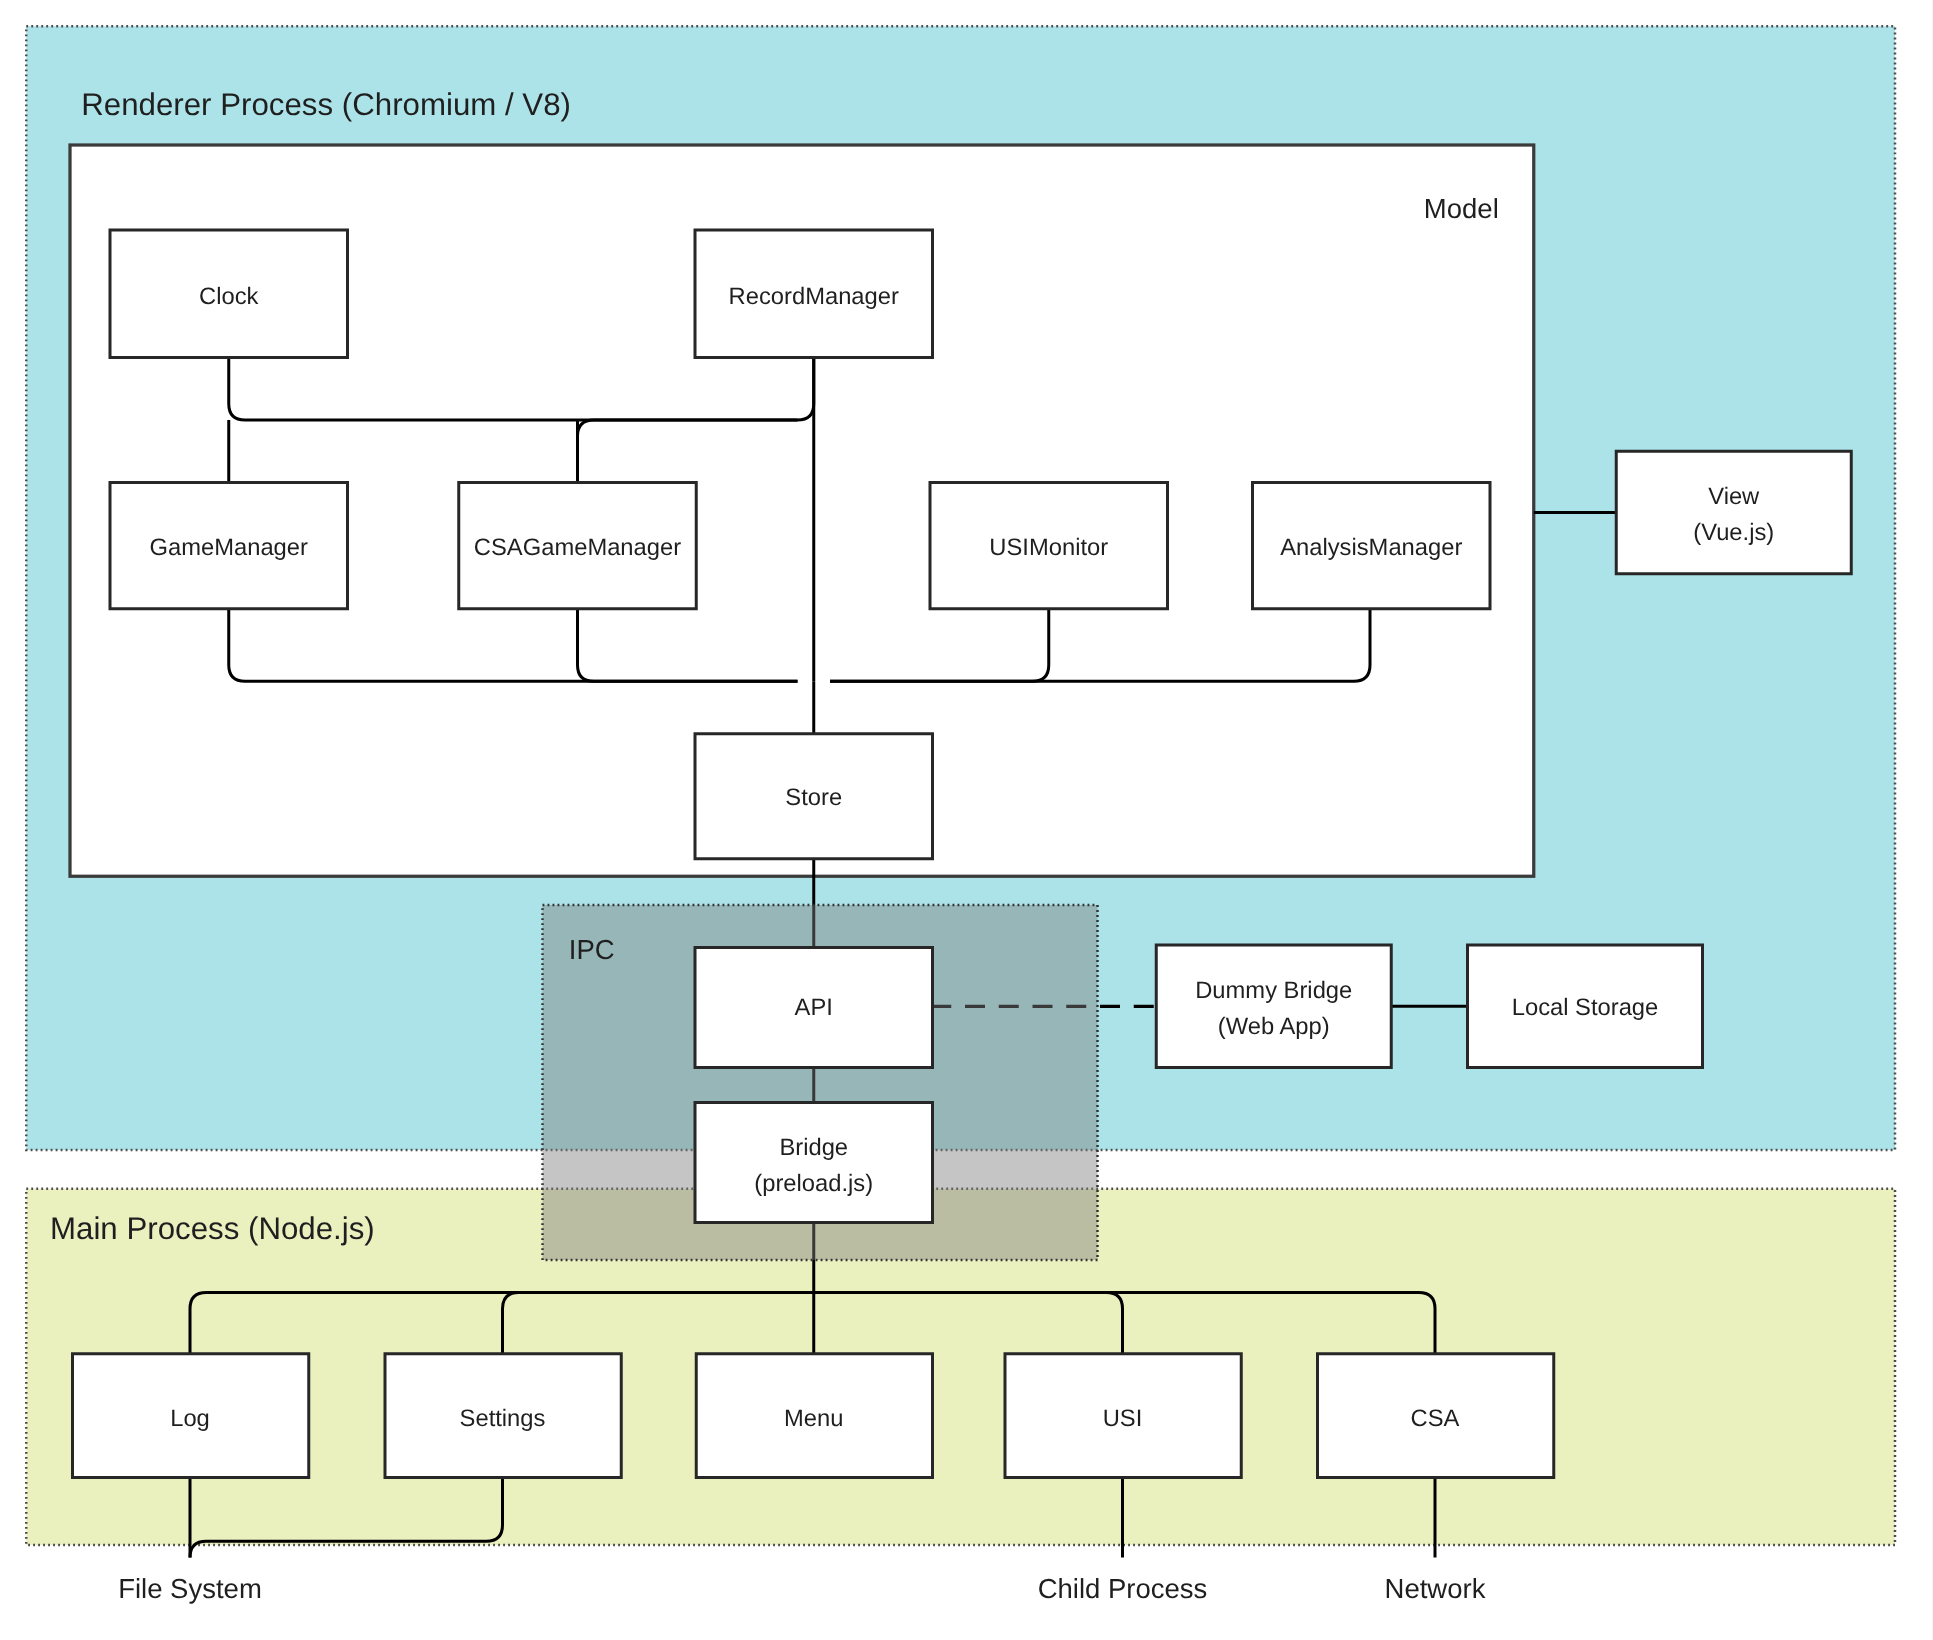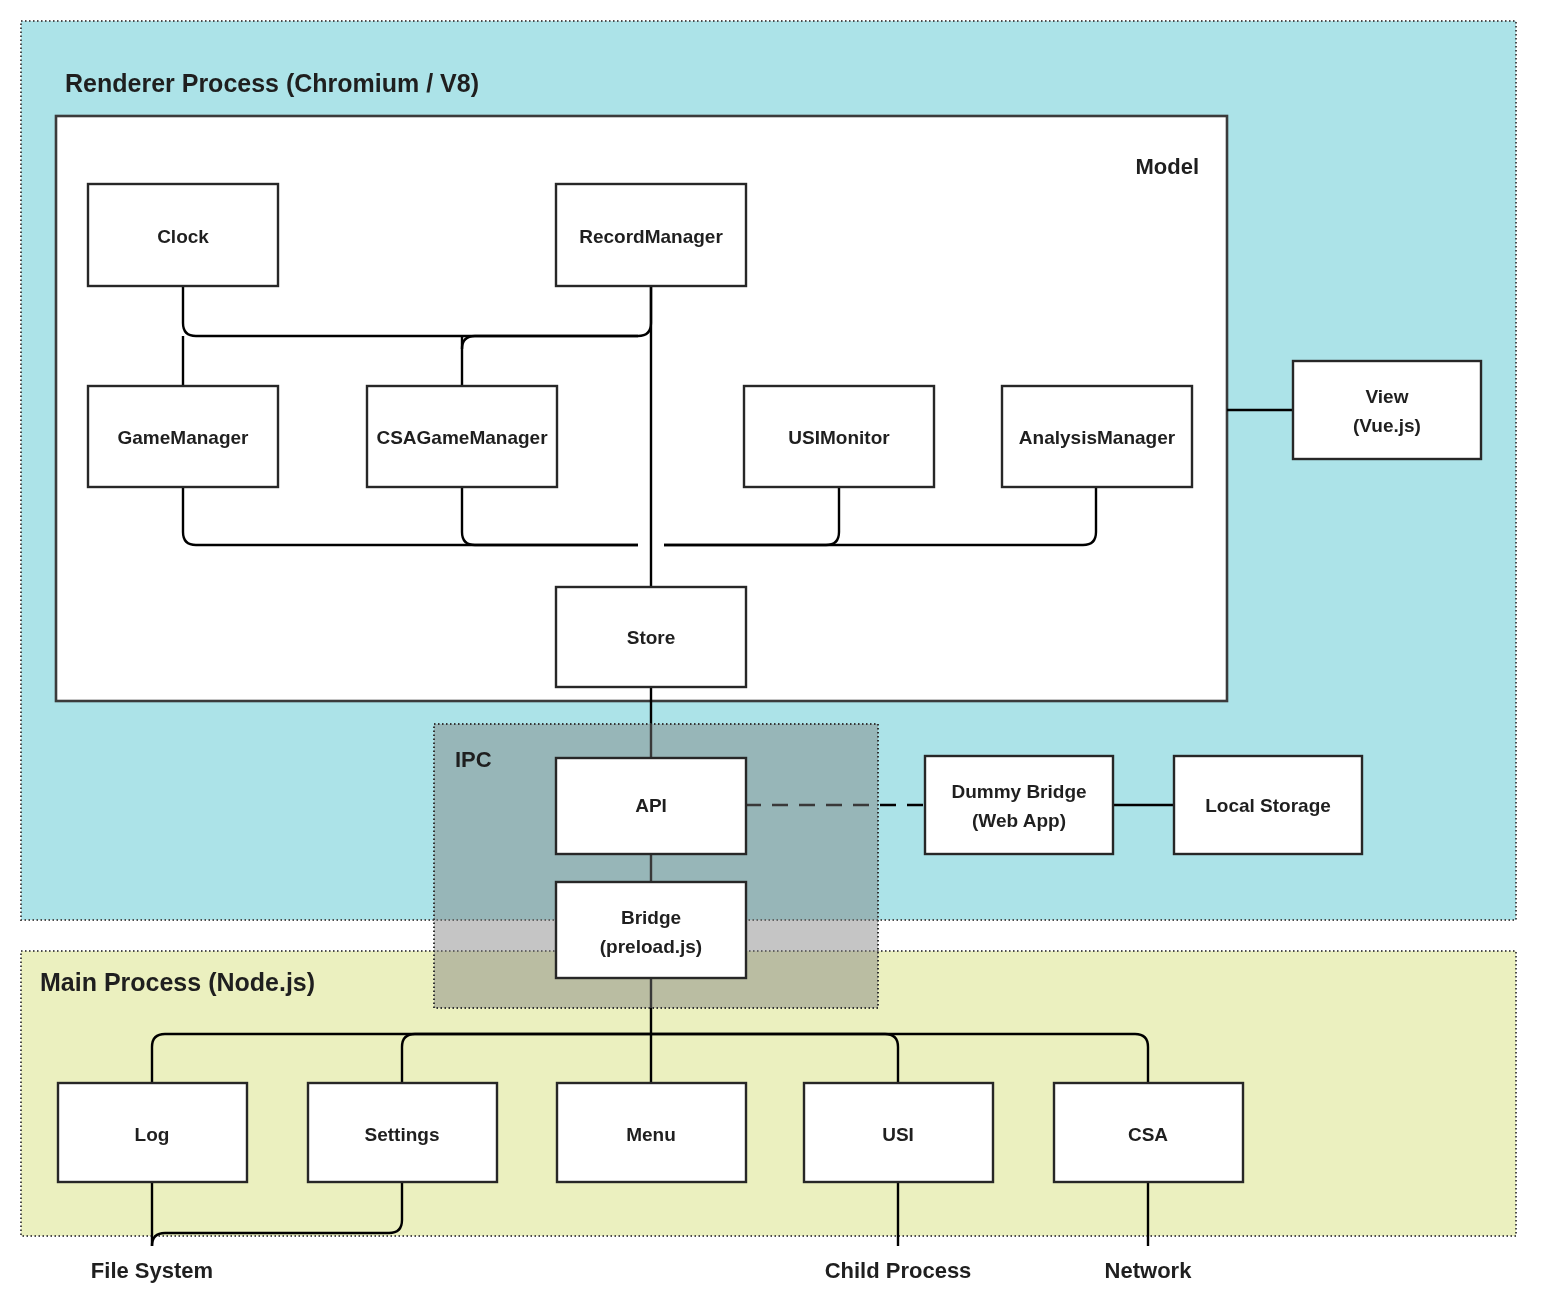--- a/index.html
+++ b/index.html
@@ -10,21 +10,20 @@
   body {
     width: 1546px;
     height: 1312px;
     font-family: "Liberation Sans", sans-serif;
     overflow: hidden;
   }
   #diagram-root {
     position: relative;
     width: 1546px;
     height: 943px;
-    font-weight: bold;
   }
   svg.diagram {
     display: block;
     width: 1546px;
     height: 1312px;
   }
   .region-label {
     font-size: 25px;
     fill: #1f1f1f;
   }

